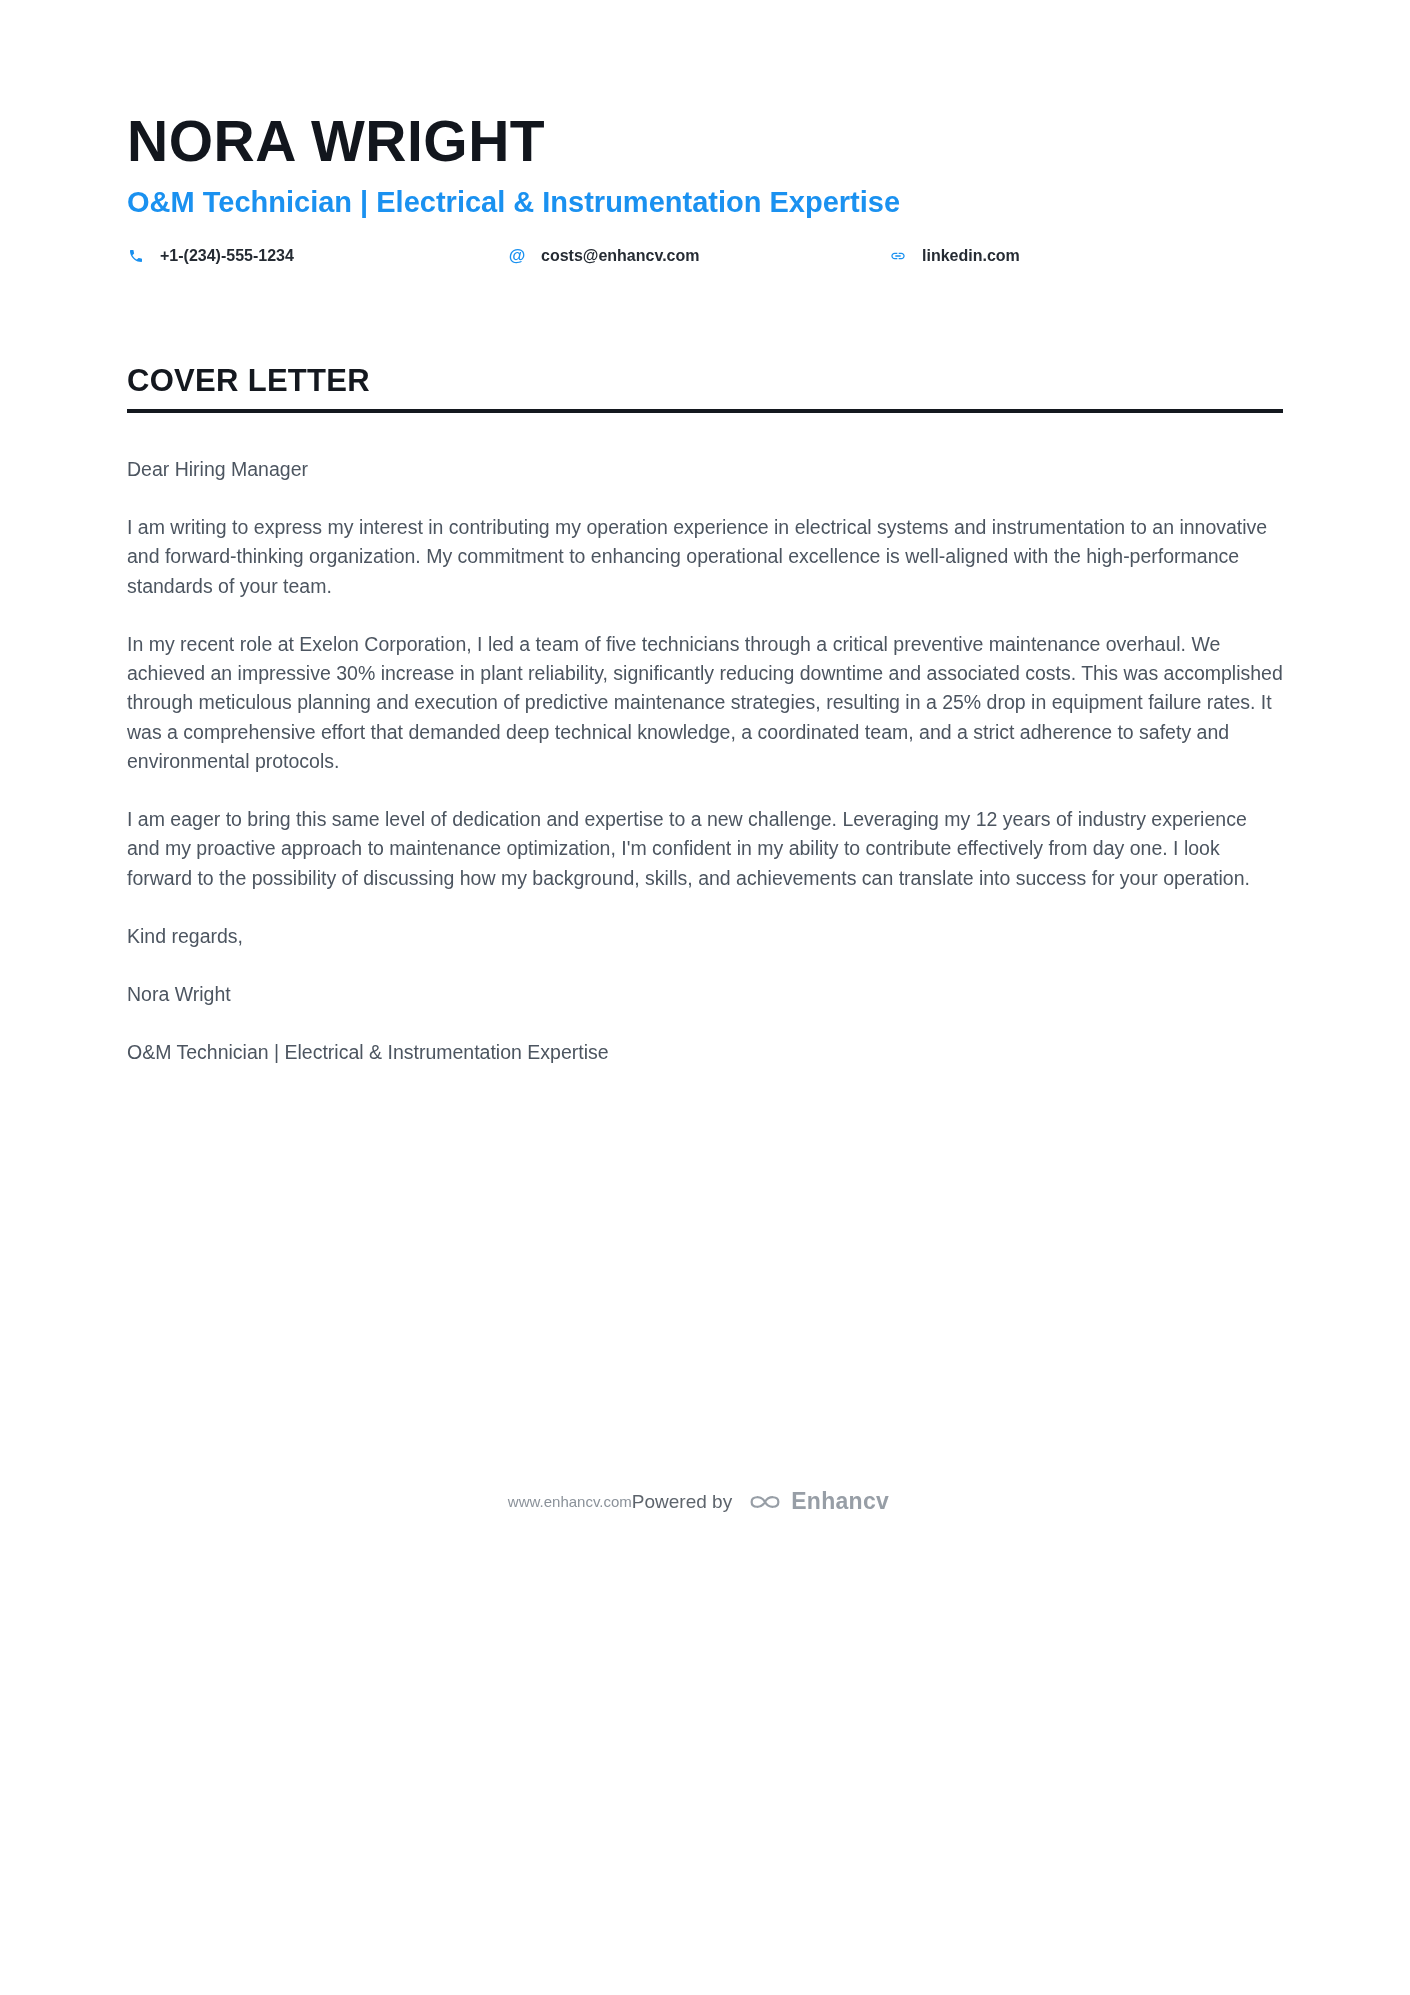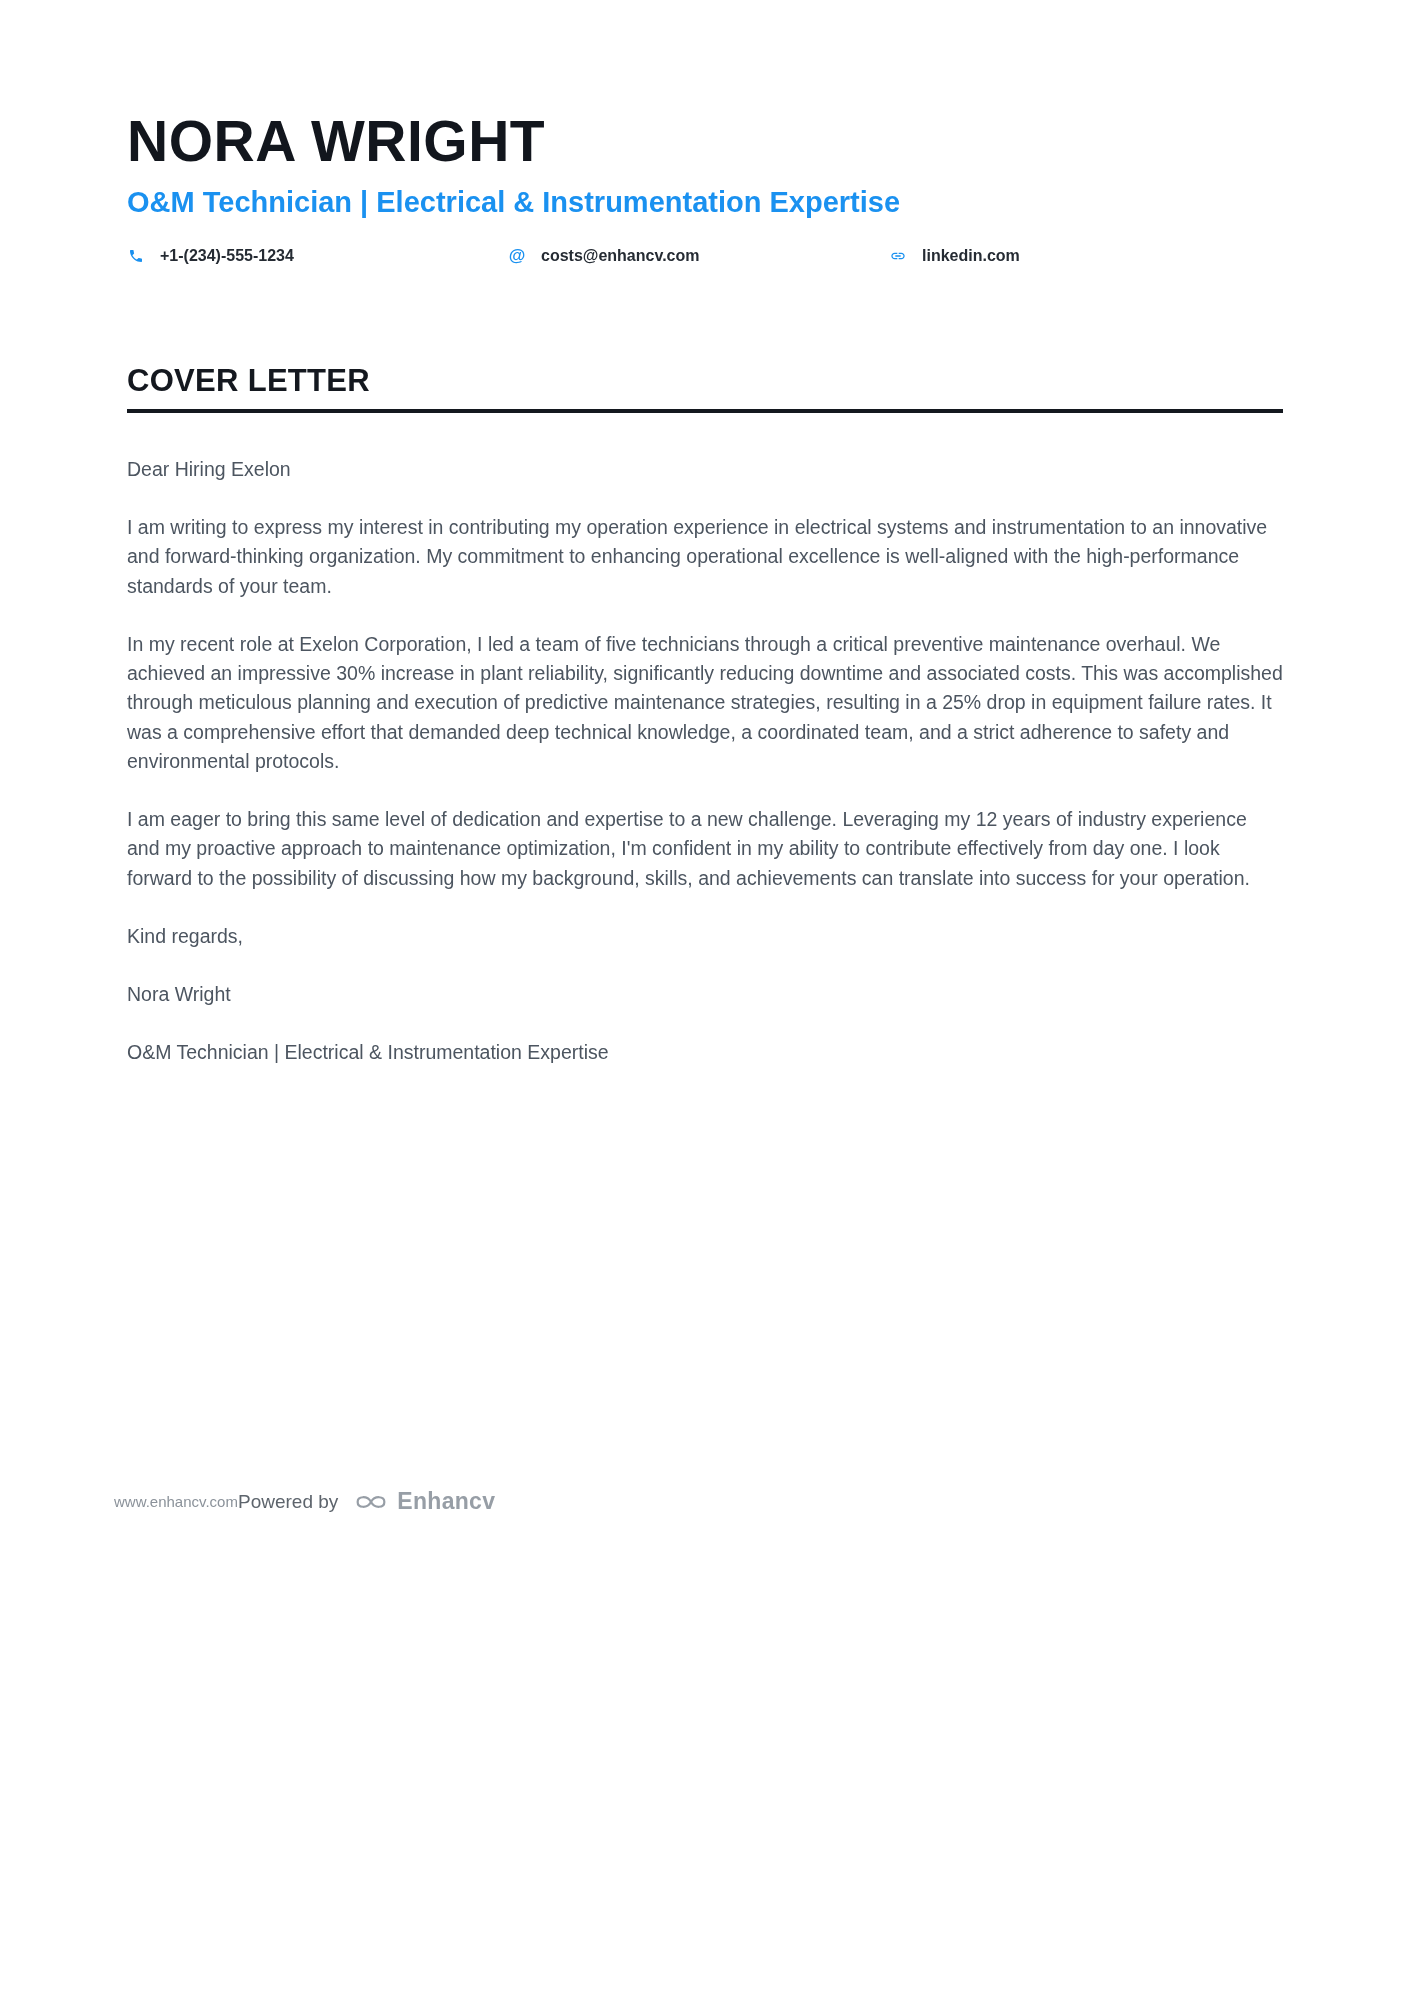--- a/index.html
+++ b/index.html
@@ -67,21 +67,21 @@
     line-height: 1.5;
   }
   .letter p { margin: 29px 0 0 0; }
   .letter p.salutation { margin-top: 42px; }
   .footer {
     position: absolute;
     left: 114px;
     right: 127px;
     bottom: 88px;
     display: flex;
-    justify-content: flex-start;
+    justify-content: center;
     align-items: center;
   }
   .site {
     font-size: 15px;
     color: #8b929a;
   }
   .powered {
     display: flex;
     align-items: center;
     gap: 16px;
@@ -132,21 +132,21 @@
           </svg>
       </span>
       <span>linkedin.com</span>
     </div>
   </div>
 
 
   <div class="section-heading">COVER LETTER</div>
 
   <div class="letter">
-    <p class="salutation">Dear Hiring Exelon</p>
+    <p class="salutation">Dear Hiring Manager</p>
     <p>I am writing to express my interest in contributing my operation experience in electrical systems and instrumentation to an innovative and forward-thinking organization. My commitment to enhancing operational excellence is well-aligned with the high-performance standards of your team.</p>
     <p>In my recent role at Exelon Corporation, I led a team of five technicians through a critical preventive maintenance overhaul. We achieved an impressive 30% increase in plant reliability, significantly reducing downtime and associated costs. This was accomplished through meticulous planning and execution of predictive maintenance strategies, resulting in a 25% drop in equipment failure rates. It was a comprehensive effort that demanded deep technical knowledge, a coordinated team, and a strict adherence to safety and environmental protocols.</p>
     <p>I am eager to bring this same level of dedication and expertise to a new challenge. Leveraging my 12 years of industry experience and my proactive approach to maintenance optimization, I'm confident in my ability to contribute effectively from day one. I look forward to the possibility of discussing how my background, skills, and achievements can translate into success for your operation.</p>
     <p>Kind regards,</p>
     <p>Nora Wright</p>
     <p>O&amp;M Technician | Electrical &amp; Instrumentation Expertise</p>
   </div>
 
   <div class="footer">
     <span class="site">www.enhancv.com</span>

